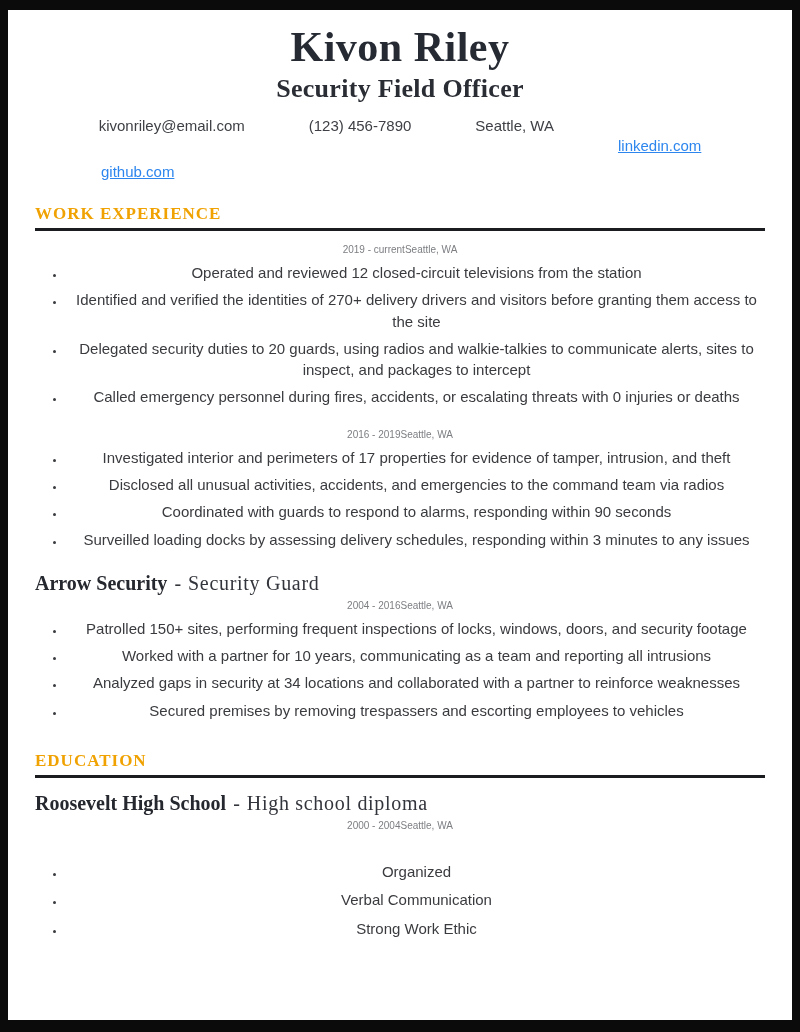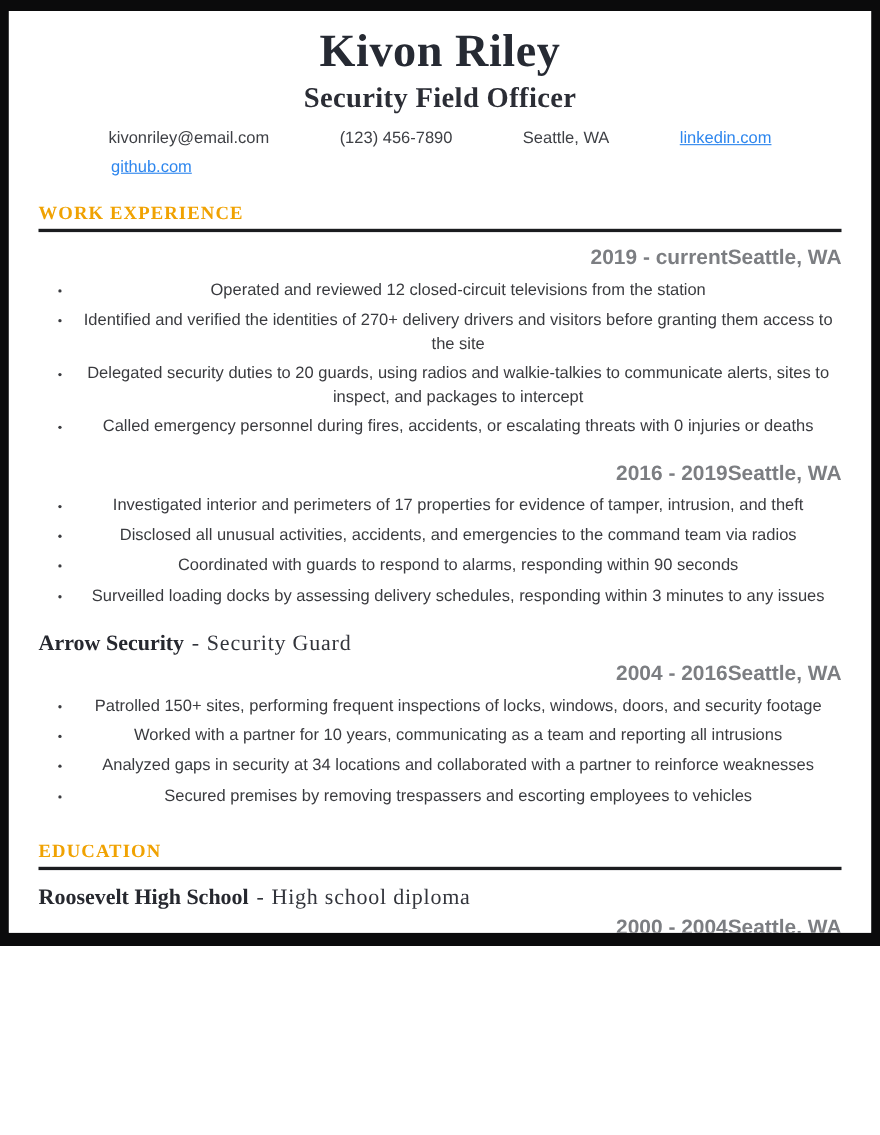--- a/index.html
+++ b/index.html
@@ -1,20 +1,20 @@
 <!DOCTYPE html>
 <html><head>
 <meta charset="utf-8">
 <style>
   html, body { margin: 0; padding: 0; background: #ffffff; }
   * { box-sizing: border-box; }
 
   .frame {
     width: 800px;
-    height: 860px;
+    height: 1032px;
     border-style: solid;
     border-color: #0b0b0c;
     border-width: 10px 8px 12px 8px;
     background: #0c4a6e;
     overflow: hidden;
     margin: 0 auto;
   }
 
   .page {
     width: 100%;
@@ -56,20 +56,21 @@
   }
   .contact-row2 {
     margin-top: 9px;
     padding-left: 66px;
     font-size: 15px;
   }
   .clink {
     color: #2d86ee;
     text-decoration: underline;
     cursor: pointer;
+    margin-top: 20px;
   }
 
   
   .section { margin-top: 24px; }
   .section.tight { margin-top: 30px; }
   .section-heading {
     font-family: "Liberation Serif", "DejaVu Serif", serif;
     font-weight: 700;
     font-size: 17px;
     letter-spacing: 1px;
@@ -84,25 +85,24 @@
     font-family: "Liberation Serif", "DejaVu Serif", serif;
     font-size: 20px;
     color: #33353c;
     line-height: 1.25;
   }
   .entry-org { font-weight: 700; color: #26282f; }
   .entry-sep { margin: 0 7px; color: #33353c; }
   .entry-role { letter-spacing: 0.7px; }
   .entry-meta {
     display: flex;
-    justify-content: flex-end;
-    font-size: 19px;
+    justify-content: center;
+    font-size: 10px;
     color: #7c7e82;
     margin-top: 4px;
-    font-weight: bold;
   }
 
   ul.bullets {
     margin: 7px 0 0 0;
     padding-left: 31px;
     list-style: disc;
     text-align: center;
   }
   ul.bullets li {
     font-size: 15px;

